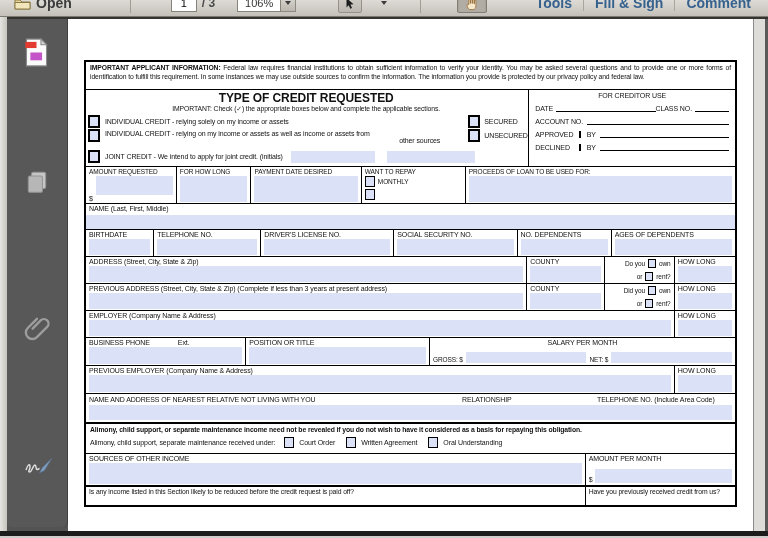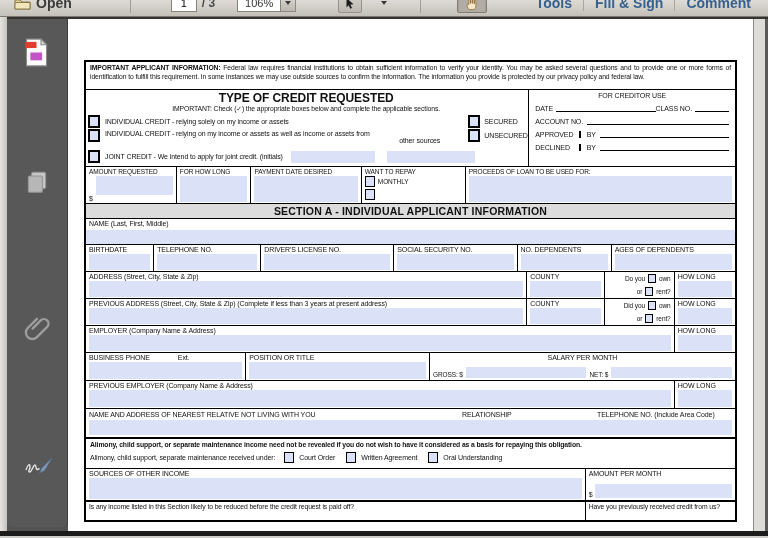--- a/index.html
+++ b/index.html
@@ -266,21 +266,20 @@
             <span>MONTHLY</span>
           </div>
           <span class="cb" style="margin-top:2px"></span>
         </div>
         <div class="cell" style="width:41.5%">
           <span>PROCEEDS OF LOAN TO BE USED FOR:</span>
           <span class="fill"></span>
         </div>
       </div>
 
-      <div class="row secA">SECTION A - INDIVIDUAL APPLICANT INFORMATION</div>
 
       <div class="row name-row">
         <span class="lbl">NAME (Last, First, Middle)</span>
         <span class="fill" style="margin-top:2px"></span>
       </div>
 
       <div class="row r27 cells">
         <div class="cell" style="width:10.5%">
           <span>BIRTHDATE</span>
           <span class="fill"></span>

